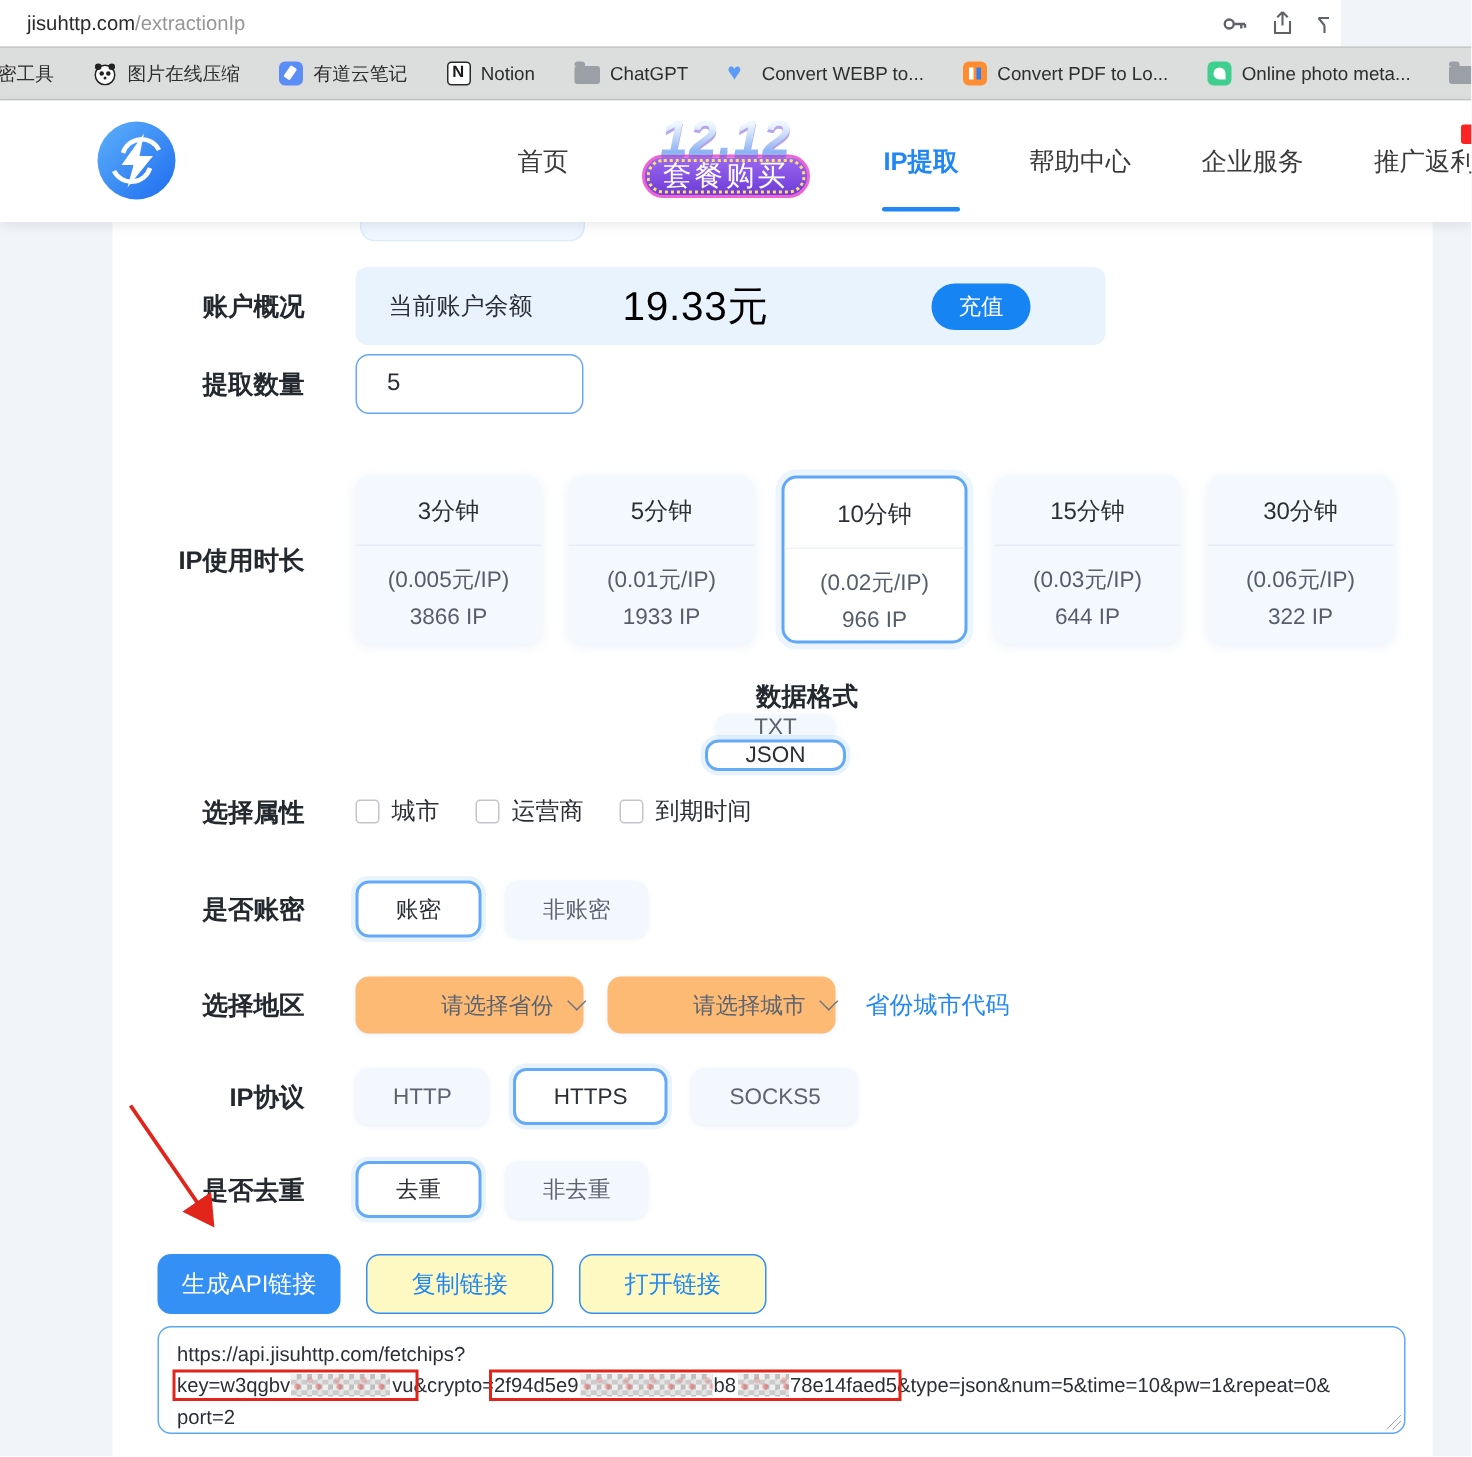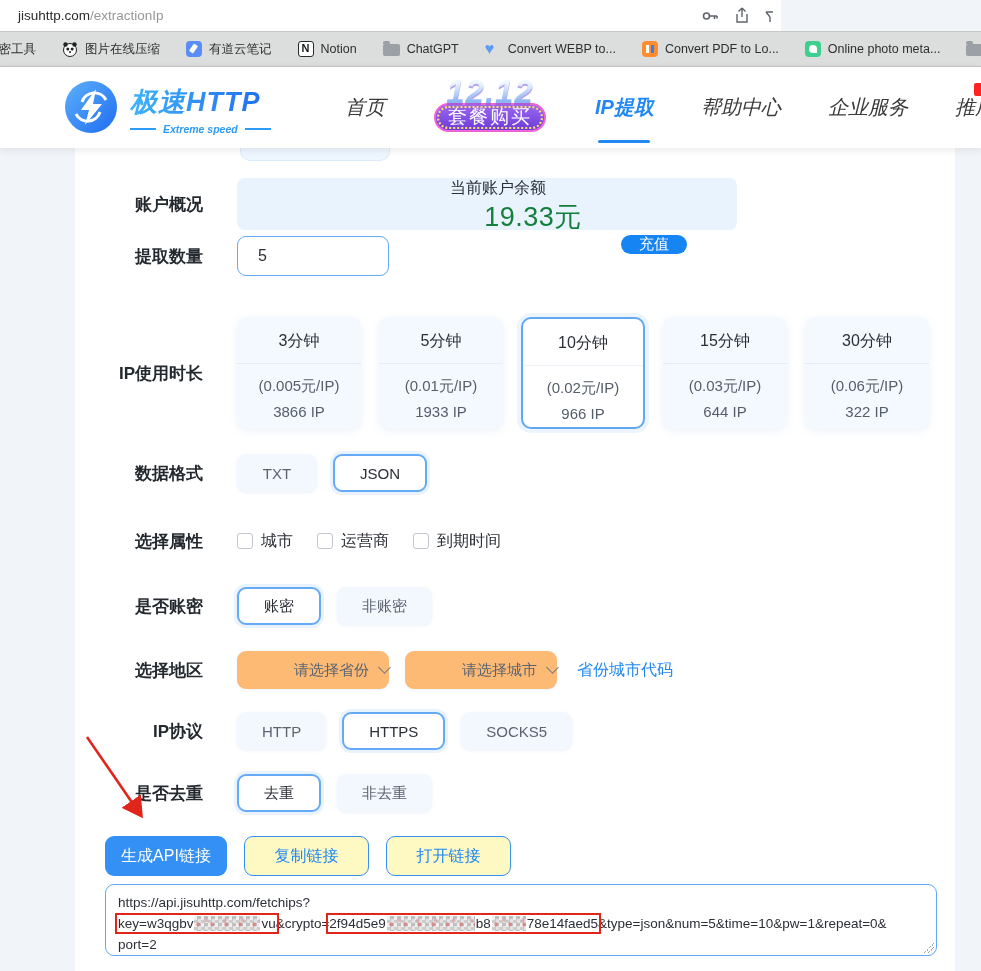--- a/index.html
+++ b/index.html
@@ -1,21 +1,21 @@
 <!DOCTYPE html>
 <html><head>
 <meta charset="utf-8">
 <style>
   * { margin:0; padding:0; box-sizing:border-box; }
   html,body { width:981px; height:971px; }
   body { font-family:"Liberation Sans","DejaVu Sans",sans-serif; background:#fff; }
   .screen { position:relative; width:981px; height:971px; overflow:hidden; background:#f1f5f9; }
 
   
-  .urlbar { position:absolute; top:0; left:0; width:781px; height:31px; background:#fff; display:flex; align-items:center; }
+  .urlbar { position:absolute; top:0; left:0; width:894px; height:31px; background:#fff; display:flex; align-items:center; }
   .url-text { margin-left:18px; font-size:13.5px; color:#2b2b2b; }
   .url-text .path { color:#979797; }
   .urlbar-icons { position:absolute; right:8px; top:0; height:31px; display:flex; align-items:center; gap:16px; }
   .urlbar-icons svg { display:block; }
 
   .bookmarksbar { position:absolute; top:31px; left:0; width:981px; height:36px; background:#dcdddd; border-top:1px solid #c7c8c8; border-bottom:1px solid #c3c4c4; display:flex; align-items:center; overflow:hidden; }
   .bm { display:flex; align-items:center; gap:7px; font-size:12.5px; color:#2e2e2e; white-space:nowrap; }
   .bm-first { margin-left:-14px; }
   .bm + .bm { margin-left:26px; }
   .ic16 { width:16px; height:16px; border-radius:4px; position:relative; flex:0 0 auto; }
@@ -34,40 +34,40 @@
 
   
   .siteheader { position:absolute; top:67px; left:0; width:981px; height:81px; background:#fff; box-shadow:0 2px 8px rgba(0,0,0,0.09); z-index:5; }
   .logo { position:absolute; left:62px; top:11px; display:flex; align-items:center; gap:10px; }
   .logo-texts { display:flex; flex-direction:column; }
   .logo-title { font-size:27px; font-weight:bold; font-style:italic; background:linear-gradient(90deg,#3fb3f9,#1e6bf0); -webkit-background-clip:text; background-clip:text; -webkit-text-fill-color:transparent; color:#2188f3; letter-spacing:1px; }
   .logo-sub { display:flex; align-items:center; gap:7px; margin-top:3px; }
   .logo-sub .ln { width:26px; height:2px; background:#2e9cf5; }
   .logo-sub .tx { font-size:10.5px; font-style:italic; font-weight:bold; color:#2e9cf5; white-space:nowrap; }
   .nav { position:absolute; left:345px; top:0; height:81px; display:flex; align-items:center; gap:47px; }
-  .nav-item { font-size:20px; color:#3a3a3a; position:relative; white-space:nowrap;font-style:italic; }
+  .nav-item { font-size:17px; color:#3a3a3a; position:relative; white-space:nowrap; }
   .nav-item.active { color:#2188f3; font-weight:bold; }
   .nav-item.active::after { content:""; position:absolute; left:50%; transform:translateX(-50%); bottom:-22px; width:52px; height:3px; border-radius:2px; background:#2188f3; }
   .promo { width:116px; height:66px; position:relative; display:flex; flex-direction:column; align-items:center; margin-top:4px; }
   .promo-1212 { font-size:33px; font-weight:900; font-style:italic; letter-spacing:1px; background:linear-gradient(180deg,#eef6ff 20%,#8fb4f2 80%); -webkit-background-clip:text; background-clip:text; -webkit-text-fill-color:transparent; color:#9fc0f5; text-shadow:none; z-index:2; line-height:30px; filter:drop-shadow(0 2px 0 rgba(120,90,220,0.55)); }
   .promo-pill { margin-top:-4px; width:112px; height:29px; background:linear-gradient(180deg,#9b68f0,#6d3bd8); border:2px solid #ef63d4; border-radius:16px; outline:2px dotted #ffe066; outline-offset:-5px; display:flex; align-items:center; justify-content:center; z-index:1; }
   .promo-pill span { color:#fff; font-weight:400; font-size:19px; letter-spacing:2px; }
   .nav-red-badge { position:absolute; left:974px; top:16px; width:10px; height:13px; background:#f22; border-radius:2px; }
 
   
   .card { position:absolute; left:75px; top:148px; width:880px; height:823px; background:#fff; }
   .stub-input { position:absolute; left:240px; top:148px; width:150px; height:13px; background:#eef6ff; border:1px solid #dcebfb; border-top:none; border-radius:0 0 10px 10px; }
 
   .row { position:absolute; left:75px; width:900px; display:flex; align-items:center; }
   .rowlabel { width:128px; text-align:right; margin-right:34px; font-size:17px; font-weight:600; color:#24292f; flex:0 0 auto; }
 
   
-  .acct-panel { width:500px; height:52px; background:#e9f3fd; border-radius:8px; display:flex; align-items:center;flex-direction:column; }
+  .acct-panel { width:500px; height:52px; background:#e9f3fd; border-radius:8px; display:flex; align-items:center; }
   .acct-balance-label { font-size:16px; color:#2b2f36; margin-left:22px; }
-  .acct-balance-value { font-size:27px; color:#15803d; margin-left:92px; letter-spacing:0.5px; }
+  .acct-balance-value { font-size:27px; color:#000000; margin-left:60px; letter-spacing:0.5px; }
   .acct-recharge { margin-left:auto; margin-right:50px; width:66px; height:31px; background:#1684f2; color:#fff; font-size:15px; border:none; border-radius:16px; cursor:pointer; }
 
   
   .qty-input { width:152px; height:40px; border:1.5px solid #63a9f6; border-radius:9px; font-size:16px; color:#2b2f36; padding-left:20px; outline:none; font-family:inherit; }
 
   
   .dcard { width:124px; height:112px; border-radius:10px; background:#f4f9ff; margin-right:18px; display:flex; flex-direction:column; align-items:center; box-shadow:0 2px 8px rgba(150,180,220,0.18); cursor:pointer; }
   .dcard .t { font-size:16px; color:#2b2f36; padding:14px 0 11px; }
   .dcard .dv { width:100%; height:1px; background:#e4edf7; }
   .dcard .p { font-size:15px; color:#555e6b; margin-top:13px; }
@@ -188,28 +188,20 @@
               <linearGradient id="lg1" x1="0" y1="0" x2="1" y2="1">
                 <stop offset="0" stop-color="#5db0fb"></stop>
                 <stop offset="1" stop-color="#1f6cf0"></stop>
               </linearGradient>
             </defs>
             <circle cx="29" cy="29" r="26" fill="url(#lg1)"></circle>
             <path d="M20 24 A13 13 0 0 1 44 22" stroke="#fff" stroke-width="3" fill="none"></path>
             <path d="M38 34 A13 13 0 0 1 14 36" stroke="#fff" stroke-width="3" fill="none"></path>
             <path d="M34 11 L19 32 L27 32 L23 47 L40 26 L31 26 Z" fill="#fff"></path>
           </svg></span>
-      <div class="logo-texts">
-        <div class="logo-title">极速HTTP</div>
-        <div class="logo-sub">
-            <span class="ln"></span>
-            <span class="tx">Extreme speed</span>
-            <span class="ln"></span>
-          </div>
-      </div>
     </div>
     <div class="nav">
       <div class="nav-item">首页</div>
       <div class="promo">
         <div class="promo-1212">12.12</div>
         <div class="promo-pill">
             <span>套餐购买</span>
           </div>
       </div>
       <div class="nav-item active">IP提取</div>
@@ -264,21 +256,21 @@
       <div class="c">644 IP</div>
     </div>
     <div class="dcard">
       <div class="t">30分钟</div>
         <div class="dv"></div>
       <div class="p">(0.06元/IP)</div>
       <div class="c">322 IP</div>
     </div>
   </div>
 
-  <div class="row" style="top:453px; height:40px;">
+  <div class="row" style="top:453px; height:40px;flex-direction:column;">
     <div class="rowlabel">数据格式</div>
     <button class="chip">TXT</button>
     <button class="chip sel">JSON</button>
   </div>
 
   <div class="row" style="top:524px; height:34px;">
     <div class="rowlabel">选择属性</div>
     <div class="cbgroup">
       <div class="cbitem">
           <span class="cbbox"></span>

